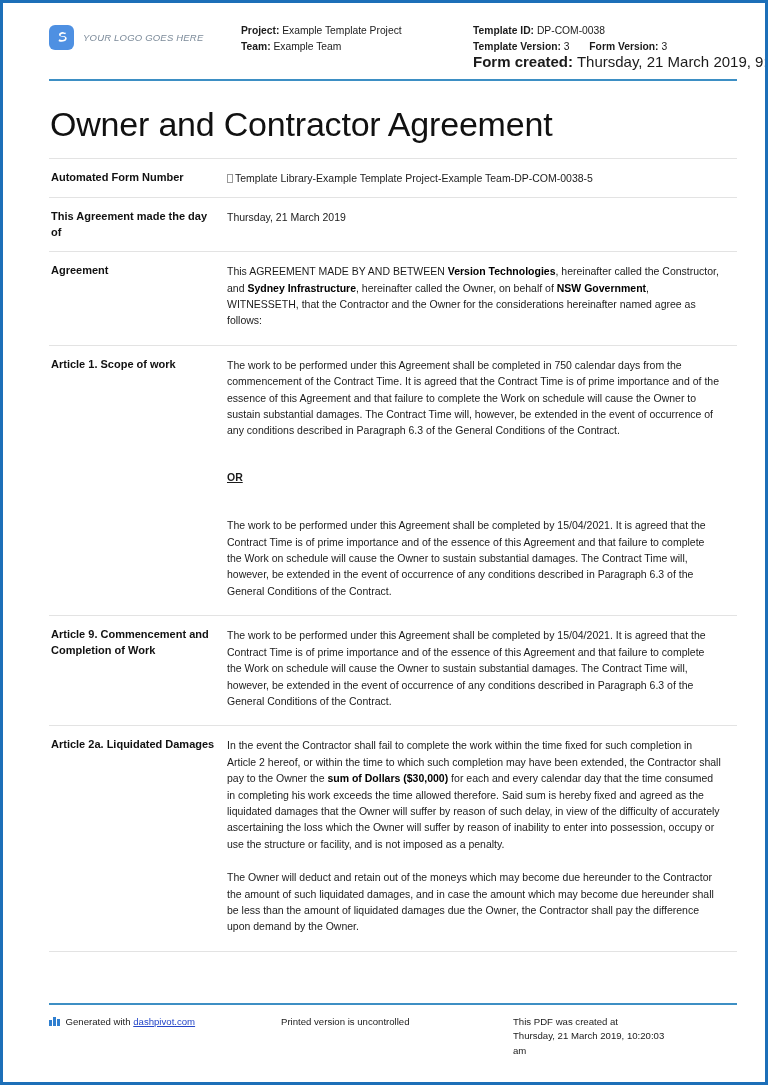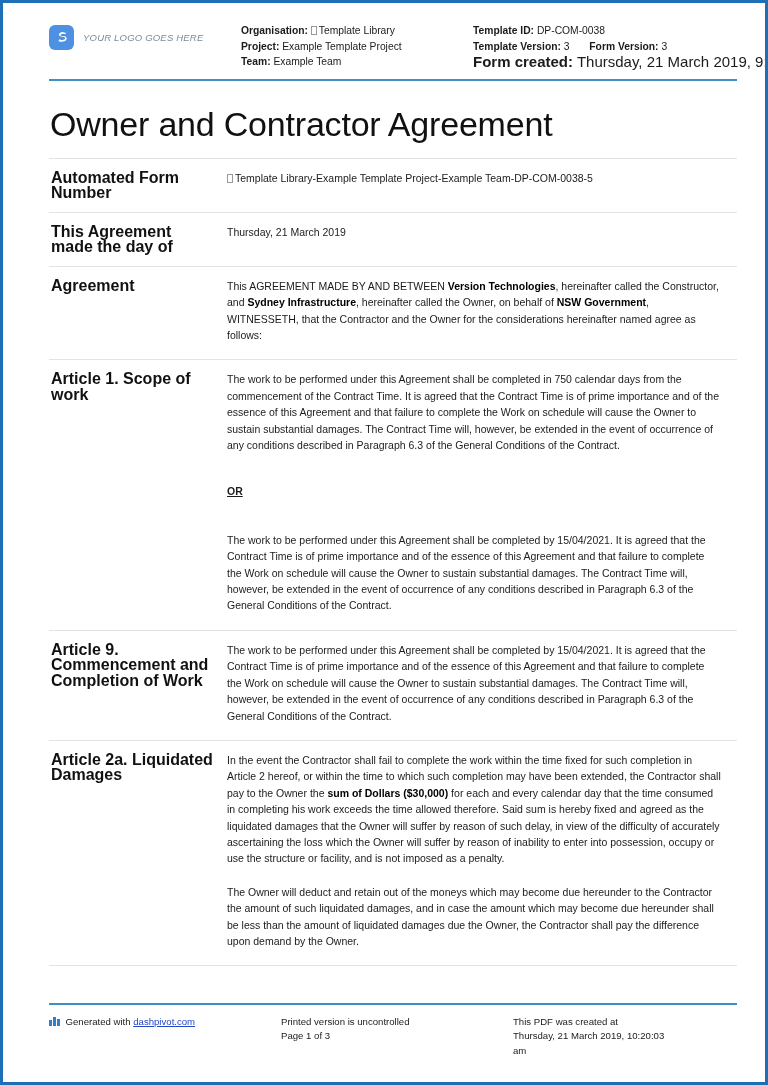--- a/index.html
+++ b/index.html
@@ -101,21 +101,21 @@
   .field-row {
     display: flex;
     border-top: 1px solid #e3e3e3;
     padding: 11px 0 11px 0;
   }
   .field-row.first { border-top: 1px solid #e3e3e3; }
   .field-label {
     flex: 0 0 178px;
     padding-right: 12px;
     padding-left: 2px;
-    font-size: 16px;
+    font-size: 11px;
     font-weight: bold;
     line-height: 15.5px;
     color: #111111;
   }
   .field-value {
     flex: 1 1 auto;
     font-size: 10.5px;
     line-height: 16.4px;
     color: #1b1b1b;
     padding-right: 16px;
@@ -187,24 +187,20 @@
         <span class="logo-mark">
           <svg width="17" height="17" viewBox="0 0 24 24" aria-hidden="true">
             <path d="M16.6 5.2c-1.9-1.1-4.6-1.1-6.4.1-1.6 1-2.2 2.7-1.4 4 .8 1.3 2.6 1.6 4.4 1.5 1.9-.1 3.3.4 3.7 1.4.5 1.1-.4 2.3-2 2.9-1.9.7-4.3.5-5.9-.5l-1.3 2.2c2.2 1.4 5.6 1.6 8.2.6 2.6-1 4-3.2 3.2-5.2-.7-1.8-2.9-2.5-5.2-2.4-1.6.1-2.8-.1-3.1-.8-.3-.8.5-1.6 1.8-2 1.5-.5 3.4-.3 4.6.5l1.4-2.3z" fill="#ffffff"></path>
           </svg>
         </span>
         <span class="logo-text">YOUR LOGO GOES HERE</span>
       </div>
 
       <div class="meta-col left">
         <div class="meta-row">
-          <b>Organisation:</b>
-          <span class="tofu"></span><span>Template Library</span>
-        </div>
-        <div class="meta-row">
           <b>Project:</b>
           <span>Example Template Project</span>
         </div>
         <div class="meta-row">
           <b>Team:</b>
           <span>Example Team</span>
         </div>
       </div>
 
       <div class="meta-col right">
@@ -282,21 +278,20 @@
         <div class="fcol1">
           <span class="bars-icon">
               <i></i>
               <i></i>
               <i></i>
             </span>
           <span><span>Generated with </span><a class="link" href="#">dashpivot.com</a></span>
         </div>
         <div class="fcol2">
           <div>Printed version is uncontrolled</div>
-          <div>Page 1 of 3</div>
         </div>
         <div class="fcol3">
           <div>This PDF was created at</div>
           <div>Thursday, 21 March 2019, 10:20:03</div>
           <div>am</div>
         </div>
       </div>
     </div>
 
   </div>

